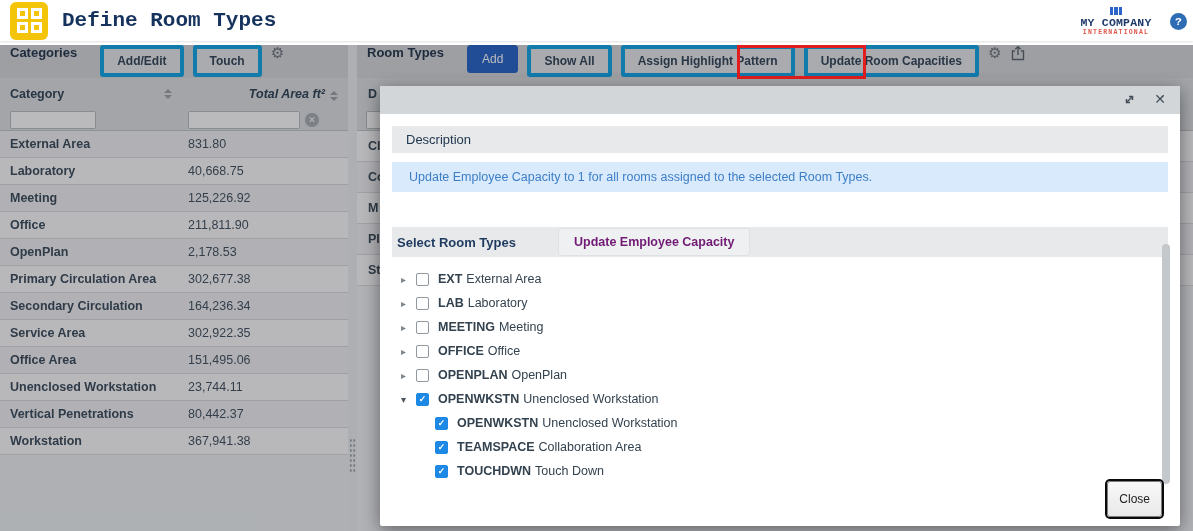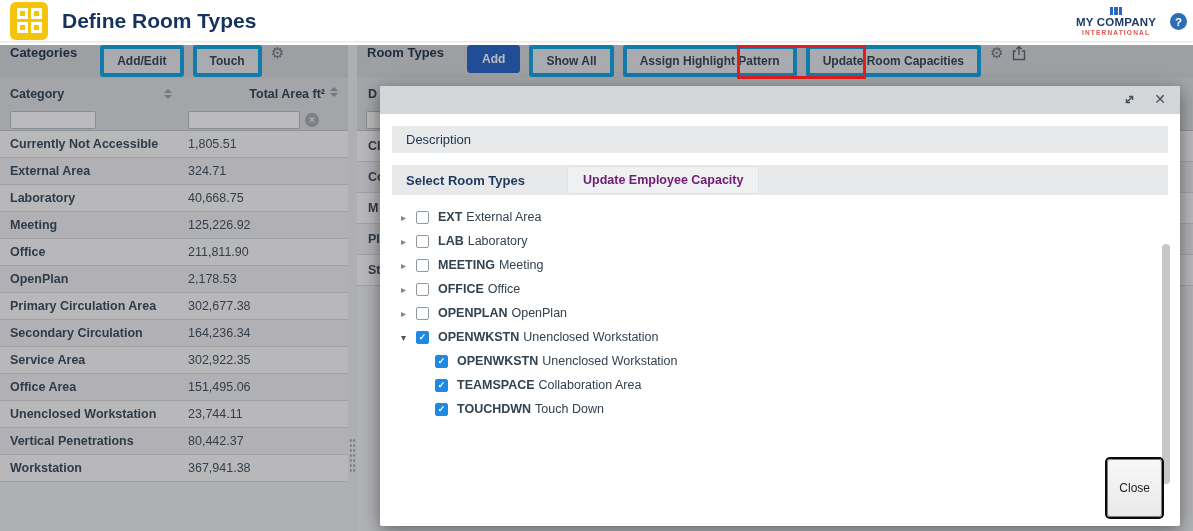--- a/index.html
+++ b/index.html
@@ -2,54 +2,54 @@
 <html><head>
 <meta charset="utf-8">
 <style>
   * { box-sizing: border-box; margin: 0; padding: 0; }
   body { margin:0; background:#888; }
   .screen{position:relative;width:1193px;height:531px;background:#fff;overflow:hidden;
           font-family:"Liberation Sans",sans-serif;}
 
   
   .app-header{position:absolute;left:0;top:0;width:100%;height:41px;background:#fff;
-              display:flex;align-items:center;padding-left:10px;z-index:2;box-shadow:0 1px 2px rgba(0,0,0,.12);}
+              display:flex;align-items:center;padding-left:10px;z-index:2;box-shadow:0 1px 2px rgba(0,0,0,.12);font-family:Liberation Mono, monospace;}
   .logo-sq{width:38px;height:38px;background:#f3c40a;border-radius:6px;display:grid;
            grid-template-columns:11px 11px;grid-template-rows:11px 11px;gap:3px;place-content:center;}
   .logo-sq i{display:block;border:3px solid #fff;}
   .page-title{font-size:21px;font-weight:bold;color:#16335e;margin-left:14px;}
   .brand{position:absolute;right:33px;top:7px;width:88px;text-align:center;line-height:1.15;}
   .bld-icon{width:12px;height:8px;margin:0 auto 1px auto;
             background:linear-gradient(90deg,#2a66c9 0 3px,#fff 3px 4px,#2a66c9 4px 8px,#fff 8px 9px,#2a66c9 9px 12px);}
   .brand-name{font-size:11.5px;font-weight:bold;color:#1d3a6b;letter-spacing:.2px;white-space:nowrap;}
   .brand-tag{font-size:6.5px;font-weight:bold;color:#e2574c;letter-spacing:1.2px;}
   .help-circle{position:absolute;right:6px;top:13px;width:17px;height:17px;border-radius:50%;
                background:#2e6cb3;color:#fff;font-size:11.5px;font-weight:bold;
                display:flex;align-items:center;justify-content:center;cursor:pointer;}
 
   
   .ptoolbar{position:absolute;left:0;top:0;right:0;height:33px;background:#d6d9dc;
             display:flex;align-items:flex-start;padding:0 10px;gap:9px;}
   .ptitle{font-size:13px;font-weight:bold;color:#22344a;margin-right:14px;white-space:nowrap;}
   .tbtn{background:#e8eaeb;border:4px solid #0ea5e9;border-radius:3px;color:#2f4356;
         font-size:12px;font-weight:bold;padding:5px 13px;font-family:inherit;white-space:nowrap;cursor:pointer;}
   .btn-primary{background:#2463c9;border:1px solid #2463c9;border-radius:3px;color:#fff;
-        font-size:12px;font-weight:bold;padding:6px 14px;font-family:inherit;cursor:pointer;}
+        font-size:12px;font-weight:normal;padding:6px 14px;font-family:inherit;cursor:pointer;}
   .gear{font-size:15px;color:#6d757c;cursor:pointer;line-height:1;}
   .sort{display:inline-flex;flex-direction:column;gap:2px;margin-left:5px;}
   .sort i{width:0;height:0;border-left:4px solid transparent;border-right:4px solid transparent;}
   .sort .up{border-bottom:4px solid #9aa2a8;}
   .sort .down{border-top:4px solid #9aa2a8;}
 
   
   .left-panel{position:absolute;left:0;top:45px;width:348px;bottom:0;background:#eff1f2;}
   .thead{position:absolute;left:0;top:33px;right:0;height:32px;background:#dee1e4;
          display:flex;align-items:center;padding:0 10px;font-size:12.5px;font-weight:bold;color:#2f4254;}
   .thead .c1{width:162px;display:flex;justify-content:space-between;align-items:center;gap:28px;}
-  .thead .c2{flex:1;display:flex;justify-content:flex-end;align-items:flex-start;}
+  .thead .c2{flex:1;display:flex;justify-content:flex-end;align-items:flex-end;font-style:italic;}
   .filters{position:absolute;left:0;top:65px;right:0;height:21px;background:#dee1e4;border-bottom:1px solid #c2c6c9;}
   .flt{position:absolute;top:1px;height:18px;border:1px solid #b9bdc0;border-radius:2px;background:#fff;
        font-family:inherit;font-size:11px;padding:0 4px;}
   .flt1{left:10px;width:86px;}
   .flt2{left:188px;width:112px;}
   .flt-clear{position:absolute;left:305px;top:3px;width:14px;height:14px;border-radius:50%;background:#a6adb3;
              color:#fff;font-size:9px;display:flex;align-items:center;justify-content:center;cursor:pointer;}
   .cat-rows{position:absolute;left:0;top:86px;right:0;bottom:0;}
   .cat-row{height:27px;display:flex;align-items:center;padding:0 10px;background:#fdfdfe;
            border-bottom:1px solid #d8dbde;font-size:12.5px;}
@@ -83,36 +83,36 @@
   .modal{position:absolute;left:380px;top:86px;width:800px;height:440px;background:#fff;z-index:10;
          border-radius:2px;box-shadow:0 4px 18px rgba(0,0,0,.45);}
   .m-titlebar{height:28px;background:#d3d6d9;position:relative;border-radius:2px 2px 0 0;}
   .m-expand{position:absolute;right:44px;top:7px;cursor:pointer;line-height:0;}
   .m-close{position:absolute;right:14px;top:5px;font-size:14px;color:#434e59;cursor:pointer;}
   .m-body{position:absolute;top:28px;left:0;right:0;bottom:0;padding:12px;}
   .sec{height:27px;background:#e7e9eb;display:flex;align-items:center;padding:0 14px;
        font-size:13px;color:#21374f;}
   .info{margin-top:9px;height:30px;background:#d8eafc;display:flex;align-items:center;
         padding:0 17px;font-size:12.5px;color:#3e7ec7;}
-  .sec2{margin-top:12px;height:30px;background:#e7e9eb;display:flex;align-items:center;
-        padding:0 14px;font-size:13px;font-weight:bold;color:#1f3a5f;}
+  .sec2{margin-top:35px;height:30px;background:#e7e9eb;display:flex;align-items:center;
+        padding:0 5px;font-size:13px;font-weight:bold;color:#1f3a5f;}
   .uec-btn{margin-left:42px;background:#eef0f1;border:1px solid #dfe2e4;border-radius:3px;color:#701a75;
            font-weight:bold;font-size:12.5px;padding:6px 15px;font-family:inherit;cursor:pointer;}
   .tree{margin-top:10px;padding-left:9px;}
   .trow{display:flex;align-items:center;height:24px;font-size:12.5px;color:#33424f;}
   .trow .arrow{width:15px;font-size:10px;color:#7d868d;cursor:pointer;}
   .trow.expanded .arrow{color:#4d565e;}
   .trow.child{padding-left:34px;}
   .cb{width:13px;height:13px;border:1px solid #8f98a0;border-radius:2px;background:#fff;margin-right:9px;
       display:flex;align-items:center;justify-content:center;flex:0 0 13px;cursor:pointer;}
   .cb.checked{background:#1e88e5;border-color:#1e88e5;color:#fff;font-size:9px;font-weight:bold;}
   .tcode{font-weight:bold;margin-right:4px;}
   .mscroll{position:absolute;right:10px;top:130px;width:8px;height:240px;background:#c5c8cb;border-radius:4px;cursor:pointer;}
   .close-btn{position:absolute;right:18px;bottom:9px;background:linear-gradient(#f8f8f8,#e9e9e9);
-             border:1px solid #7d7d7d;border-radius:3px;padding:21px 11px;font-size:12px;color:#222;
+             border:1px solid #7d7d7d;border-radius:3px;padding:10px 11px;font-size:12px;color:#222;
              font-family:inherit;box-shadow:0 0 0 2px #0a0a0a;cursor:pointer;}
 </style>
 </head>
 <body>
 
 <div class="screen">
 
   <div class="app-header">
     <div class="logo-sq">
         <i></i>
@@ -151,27 +151,23 @@
             <i class="down"></i>
           </span>
       </span>
     </div>
     <div class="filters">
       <input class="flt flt1" value="" style="">
       <input class="flt flt2" value="" style="">
       <span class="flt-clear">✕</span>
     </div>
     <div class="cat-rows">
-        <div class="cat-row">
-          <span class="cat-name">Currently Not Accessible</span>
-          <span class="cat-area">1,805.51</span>
-        </div>
         <div class="cat-row alt">
           <span class="cat-name">External Area</span>
-          <span class="cat-area">324.71</span>
+          <span class="cat-area">831.80</span>
         </div>
         <div class="cat-row">
           <span class="cat-name">Laboratory</span>
           <span class="cat-area">40,668.75</span>
         </div>
         <div class="cat-row alt">
           <span class="cat-name">Meeting</span>
           <span class="cat-area">125,226.92</span>
         </div>
         <div class="cat-row">
@@ -268,20 +264,21 @@
         <svg width="13" height="13" viewBox="0 0 13 13" fill="none" stroke="#434e59" stroke-width="1.5">
           <path d="M3.5 9.5 L9.5 3.5"></path>
             <path d="M6 3.5 H9.5 V7"></path>
             <path d="M7 9.5 H3.5 V6"></path>
         </svg>
       </span>
       <span class="m-close">✕</span>
     </div>
     <div class="m-body">
       <div class="sec">Description</div>
+      <div class="info">Update Employee Capacity to 1 for all rooms assigned to the selected Room Types.</div>
       <div class="sec2">
         <span>Select Room Types</span>
         <button class="uec-btn">Update Employee Capacity</button>
       </div>
       <div class="tree">
           <div class="trow">
             <span class="arrow">▸</span>
             <span class="cb"></span>
             <span><span class="tcode">EXT</span><span>External Area</span></span>
           </div>

